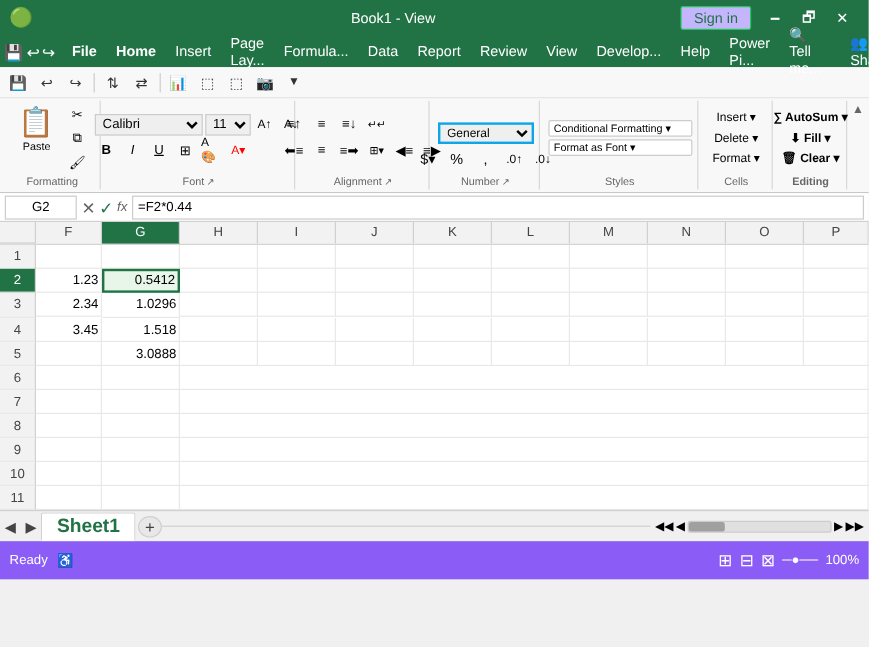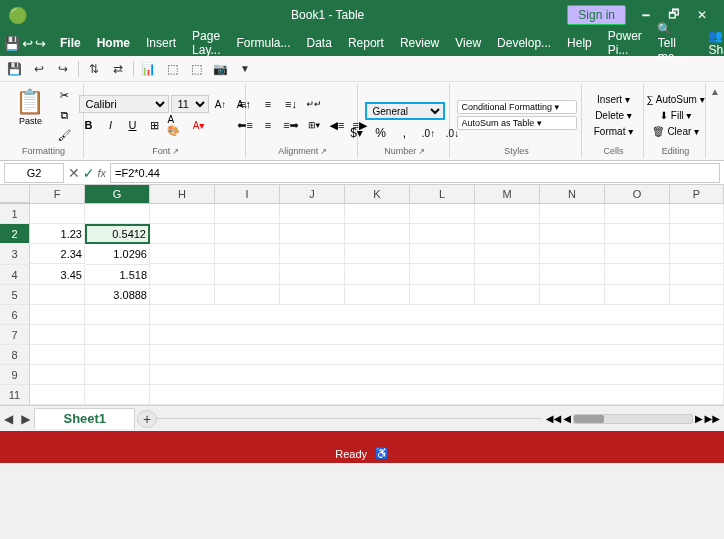--- a/index.html
+++ b/index.html
@@ -194,35 +194,34 @@
       cursor: cell;
     }
     .grid-cell.selected {
       border: 2px solid #217346;
       background: #e8f5e9;
     }
     .grid-cell.num { justify-content: flex-end; }
 
     
     #status-bar {
-      background: #b91c1c;
+      background: #8b5cf6;
       height: 22px;
       display: flex;
       align-items: center;
       justify-content: space-between;
       padding: 16px 8px;
       color: white;
       font-size: 11px;
-      flex-direction: column;
     }
     #status-left { display: flex; align-items: center; gap: 8px; }
     #status-right { display: flex; align-items: center; gap: 6px; }
     .sheet-tab {
-      padding: 2px 28px;
-      font-size: 13px;
+      padding: 2px 12px;
+      font-size: 16px;
       cursor: pointer;
       border: 1px solid #d0d0d0;
       border-bottom: none;
       background: #e0e0e0;
       border-radius: 2px 2px 0 0;
       margin-right: 2px;
     }
     .sheet-tab.active {
       background: white;
       color: #217346;
@@ -265,21 +264,21 @@
     }
     .ctb-sep { width: 1px; height: 16px; background: #ccc; margin: 0 2px; }
   </style>
 </head>
 <body>
 
 <div id="title-bar">
   <div style="width:80px;display:flex;align-items:center;gap:4px;">
     <span style="font-size:16px;">🟢</span>
   </div>
-  <div class="title" style="font-size:12px;color:white;">Book1 - Table</div>
+  <div class="title" style="font-size:12px;color:white;">Book1 - View</div>
   <div style="display:flex;align-items:center;gap:6px;">
     <button class="signin-btn">Sign in</button>
     <div style="display:flex;">
       <span class="win-btn">🗕</span>
       <span class="win-btn">🗗</span>
       <span class="win-btn close">✕</span>
     </div>
   </div>
 </div>
 
@@ -407,35 +406,35 @@
     </div>
     <div class="ribbon-group-label" style="display:flex;align-items:center;gap:2px;">
       <span>Number</span>
       <span style="font-size:8px;cursor:pointer;">↗</span>
     </div>
   </div>
 
   <div class="ribbon-group" style="min-width:130px;">
     <div class="ribbon-group-content" style="flex-direction:column;align-items:flex-start;gap:2px;">
       <button class="style-btn" style="font-size:9px;width:120px;background:#fff;">Conditional Formatting ▾</button>
-      <button class="style-btn" style="font-size:9px;width:120px;background:#fff;">AutoSum as Table ▾</button>
+      <button class="style-btn" style="font-size:9px;width:120px;background:#fff;">Format as Font ▾</button>
     </div>
     <div class="ribbon-group-label">Styles</div>
   </div>
 
   <div class="ribbon-group" style="min-width:60px;">
     <div class="ribbon-group-content" style="flex-direction:column;gap:1px;">
       <span class="cells-btn">Insert ▾</span>
       <span class="cells-btn">Delete ▾</span>
       <span class="cells-btn">Format ▾</span>
     </div>
     <div class="ribbon-group-label">Cells</div>
   </div>
 
-  <div class="ribbon-group" style="min-width:60px;">
+  <div class="ribbon-group" style="min-width:60px;font-weight:bold;">
     <div class="ribbon-group-content" style="flex-direction:column;gap:1px;">
       <span class="editing-btn">∑ AutoSum ▾</span>
       <span class="editing-btn">⬇ Fill ▾</span>
       <span class="editing-btn">🗑 Clear ▾</span>
     </div>
     <div class="ribbon-group-label">Editing</div>
   </div>
 
   <div style="display:flex;align-items:flex-start;padding:2px;cursor:pointer;font-size:10px;color:#666;">▲</div>
 </div>
@@ -561,20 +560,26 @@
       <div class="grid-cell" style="width:65px;height:20px;"></div>
       <div class="grid-cell" style="flex:1;height:20px;"></div>
     </div>
     <div class="grid-row">
       <div class="row-num">9</div>
       <div class="grid-cell" style="width:55px;height:20px;"></div>
       <div class="grid-cell" style="width:65px;height:20px;"></div>
       <div class="grid-cell" style="flex:1;height:20px;"></div>
     </div>
     <div class="grid-row">
+      <div class="row-num">10</div>
+      <div class="grid-cell" style="width:55px;height:20px;"></div>
+      <div class="grid-cell" style="width:65px;height:20px;"></div>
+      <div class="grid-cell" style="flex:1;height:20px;"></div>
+    </div>
+    <div class="grid-row">
       <div class="row-num">11</div>
       <div class="grid-cell" style="width:55px;height:20px;"></div>
       <div class="grid-cell" style="width:65px;height:20px;"></div>
       <div class="grid-cell" style="flex:1;height:20px;"></div>
     </div>
   </div>
 </div>
 
 <div style="display:flex;align-items:center;background:#f0f0f0;border-top:1px solid #d0d0d0;height:26px;">
   <span style="padding:0 4px;cursor:pointer;font-size:12px;color:#444;">◀</span>

